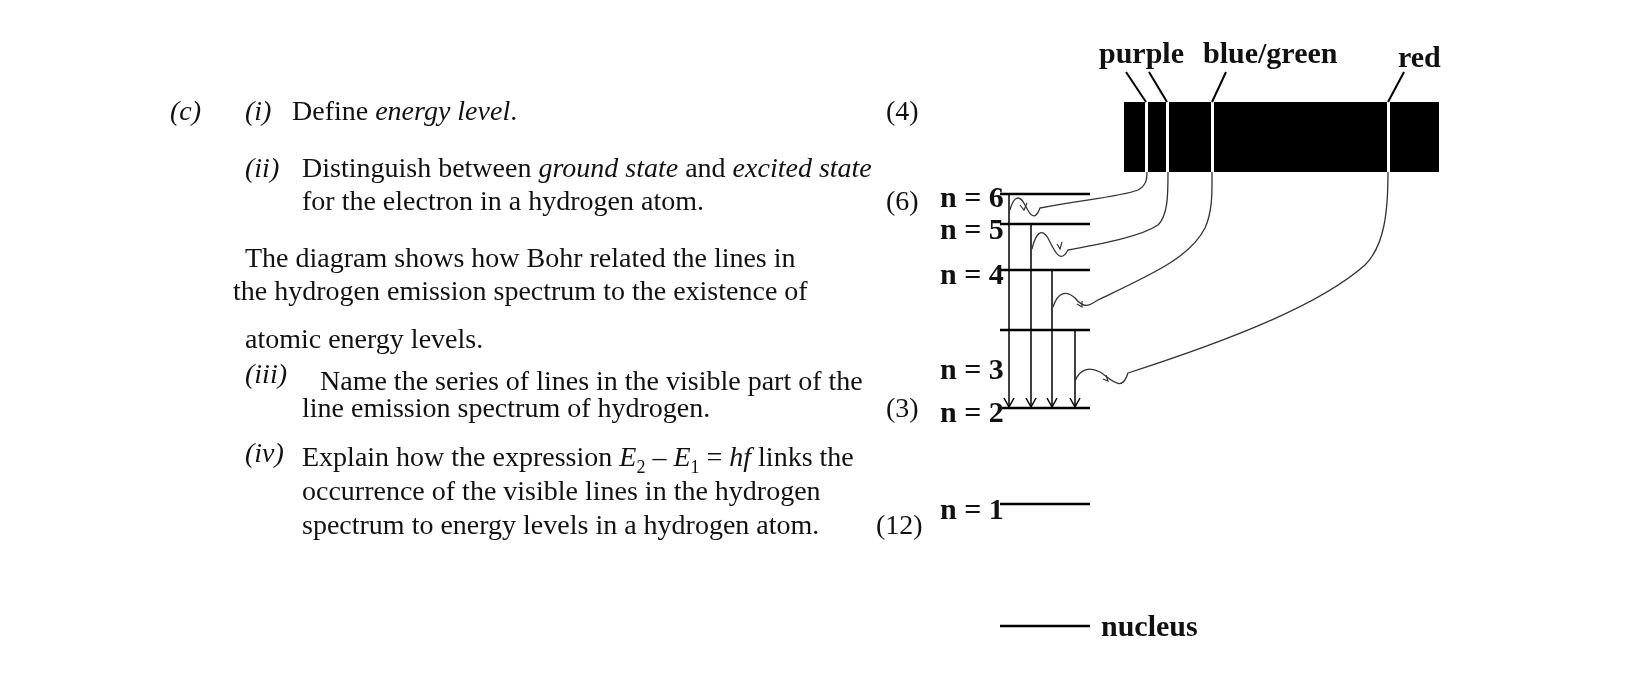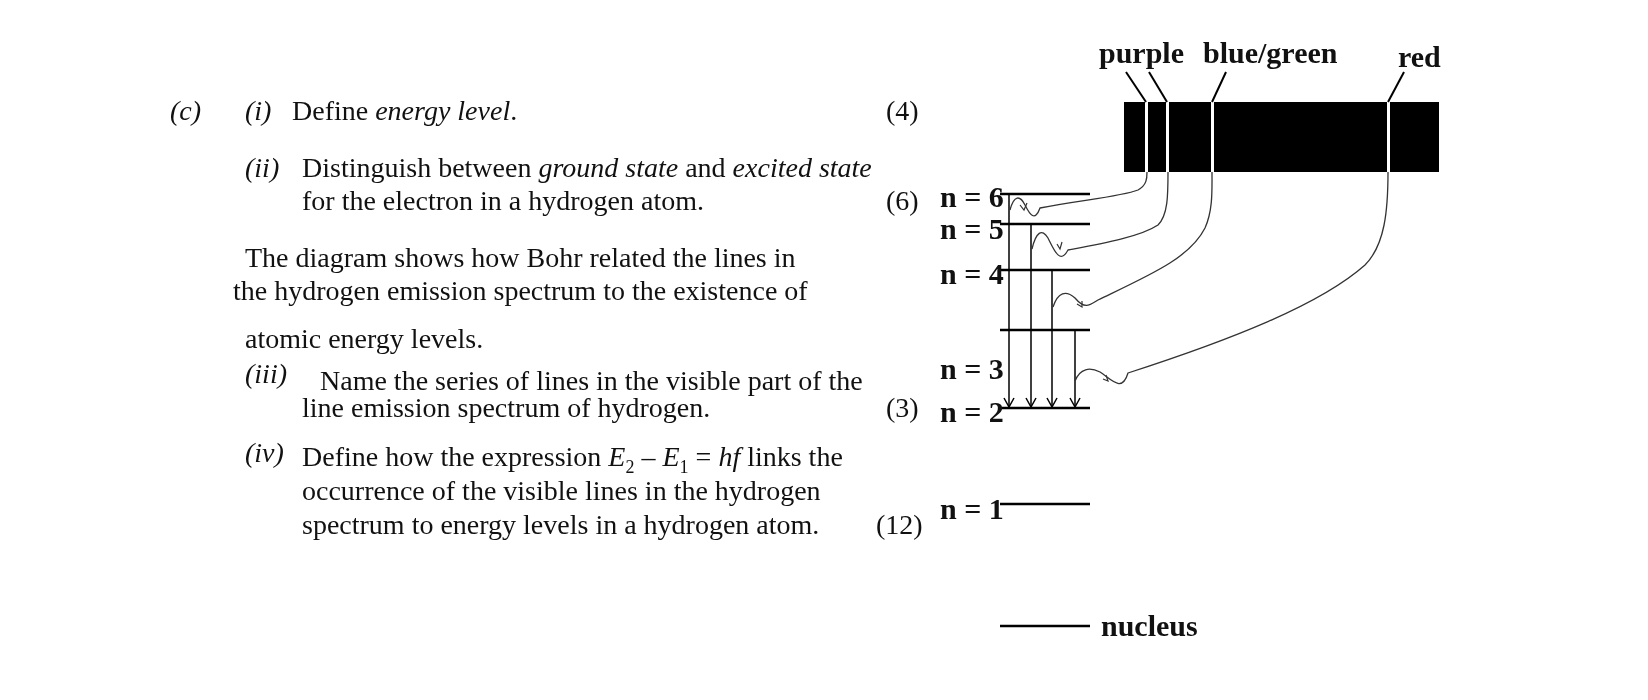--- a/index.html
+++ b/index.html
@@ -28,21 +28,21 @@
 <div class="t" style="left:245px;top:241px;">The diagram shows how Bohr related the lines in</div>
 <div class="t" style="left:233px;top:274px;">the hydrogen emission spectrum to the existence of</div>
 <div class="t" style="left:245px;top:322px;">atomic energy levels.</div>
 
 <div class="t" style="left:245px;top:357px;"><span class="it">(iii)</span></div>
 <div class="t" style="left:320px;top:357px;margin-top:7px;">Name the series of lines in the visible part of the</div>
 <div class="t" style="left:302px;top:391px;">line emission spectrum of hydrogen.</div>
 <div class="t" style="left:886px;top:391px;">(3)</div>
 
 <div class="t" style="left:245px;top:436px;"><span class="it">(iv)</span></div>
-<div class="t" style="left:302px;top:440px;"><span>Define how the expression </span><span class="it">E<sub style="font-size:18px;font-style:normal;">2</sub> – E<sub style="font-size:18px;font-style:normal;">1</sub> <span style="font-style:normal;">=</span> hf</span><span> links the</span></div>
+<div class="t" style="left:302px;top:440px;"><span>Explain how the expression </span><span class="it">E<sub style="font-size:18px;font-style:normal;">2</sub> – E<sub style="font-size:18px;font-style:normal;">1</sub> <span style="font-style:normal;">=</span> hf</span><span> links the</span></div>
 <div class="t" style="left:302px;top:474px;">occurrence of the visible lines in the hydrogen</div>
 <div class="t" style="left:302px;top:508px;">spectrum to energy levels in a hydrogen atom.</div>
 <div class="t" style="left:876px;top:508px;">(12)</div>
 
 <svg width="1648" height="700" viewBox="0 0 1648 700">
 
   <rect x="1124" y="102" width="315" height="70" fill="#000"></rect>
 
   <rect x="1145" y="102" width="3" height="70" fill="#fff"></rect>
   <rect x="1166" y="102" width="3" height="70" fill="#fff"></rect>

